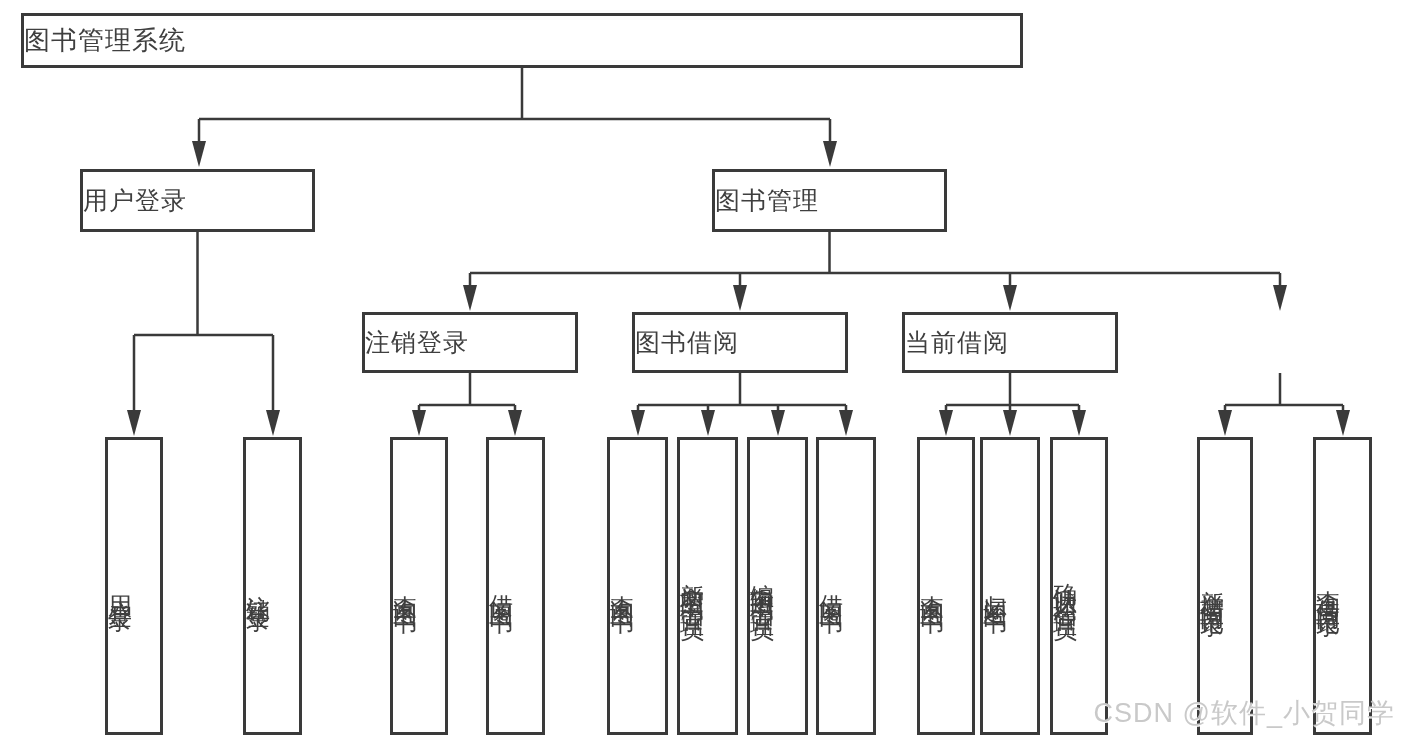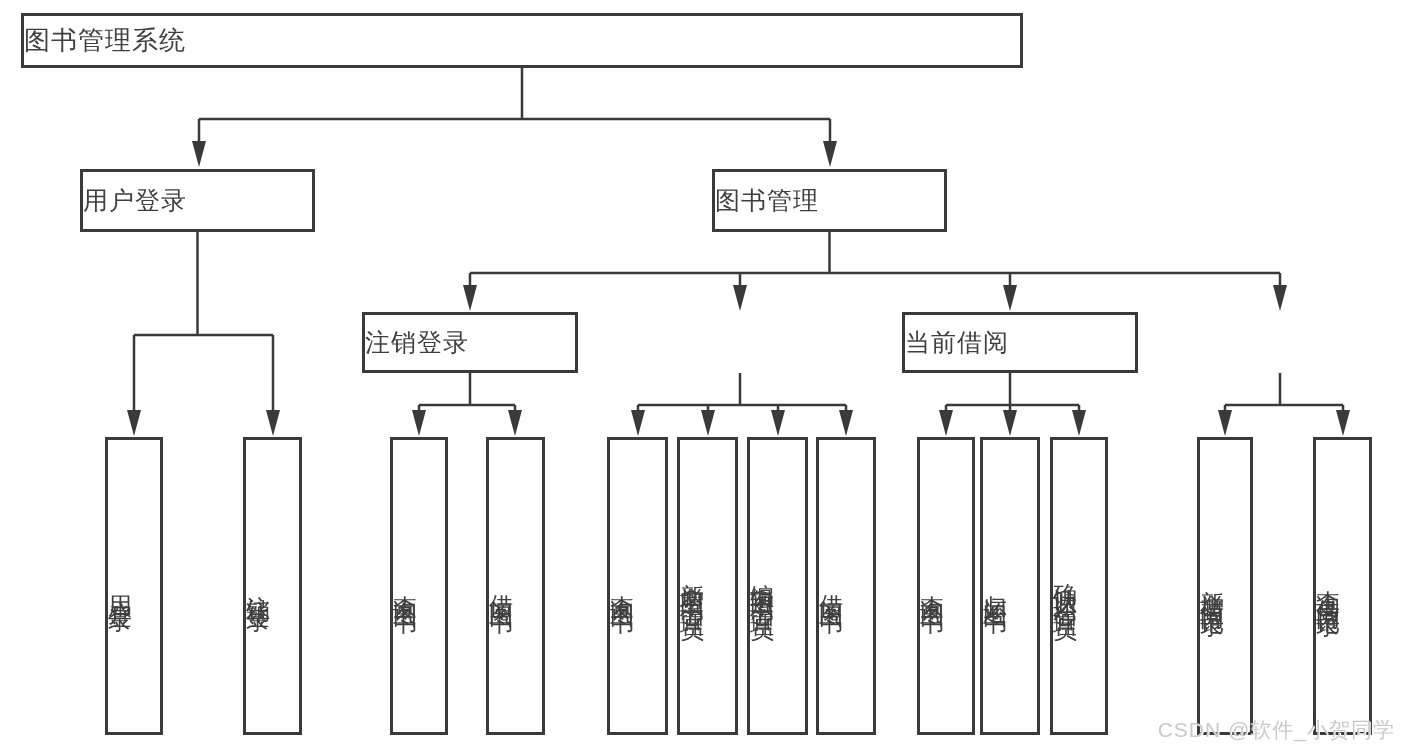--- a/index.html
+++ b/index.html
@@ -36,22 +36,22 @@
     writing-mode:vertical-rl;
     text-orientation:mixed;
     font-size:24px;
     letter-spacing:5px;
     line-height:1;
     white-space:nowrap;
   }
   .watermark{
     position:absolute;
     right:10px;
-    bottom:3px;
-    font-size:21px;
+    bottom:16px;
+    font-size:27px;
     color:#c9c9c9;
     letter-spacing:1px;
     text-shadow:1px 1px 0 #ffffff;
     white-space:nowrap;
   }
 </style>
 </head>
 <body>
 
 <div class="canvas">
@@ -103,21 +103,24 @@
   <div class="box" style="left:80px;top:169px;width:235px;height:63px">
     <span class="h-label">用户登录</span>
   </div>
   <div class="box" style="left:712px;top:169px;width:235px;height:63px">
     <span class="h-label">图书管理</span>
   </div>
 
   <div class="box" style="left:362px;top:312px;width:216px;height:61px">
     <span class="h-label">注销登录</span>
   </div>
-  <div class="box" style="left:902px;top:312px;width:236px;height:61px">
+  <div class="box" style="left:632px;top:312px;width:216px;height:61px">
+    <span class="h-label">图书借阅</span>
+  </div>
+  <div class="box" style="left:902px;top:312px;width:216px;height:61px">
     <span class="h-label">当前借阅</span>
   </div>
 
   <div class="box" style="left:105px;top:437px;width:58px;height:298px">
     <span class="v-label">用户登录</span>
   </div>
   <div class="box" style="left:243px;top:437px;width:59px;height:298px">
     <span class="v-label">注销登录</span>
   </div>
   <div class="box" style="left:390px;top:437px;width:58px;height:298px">

